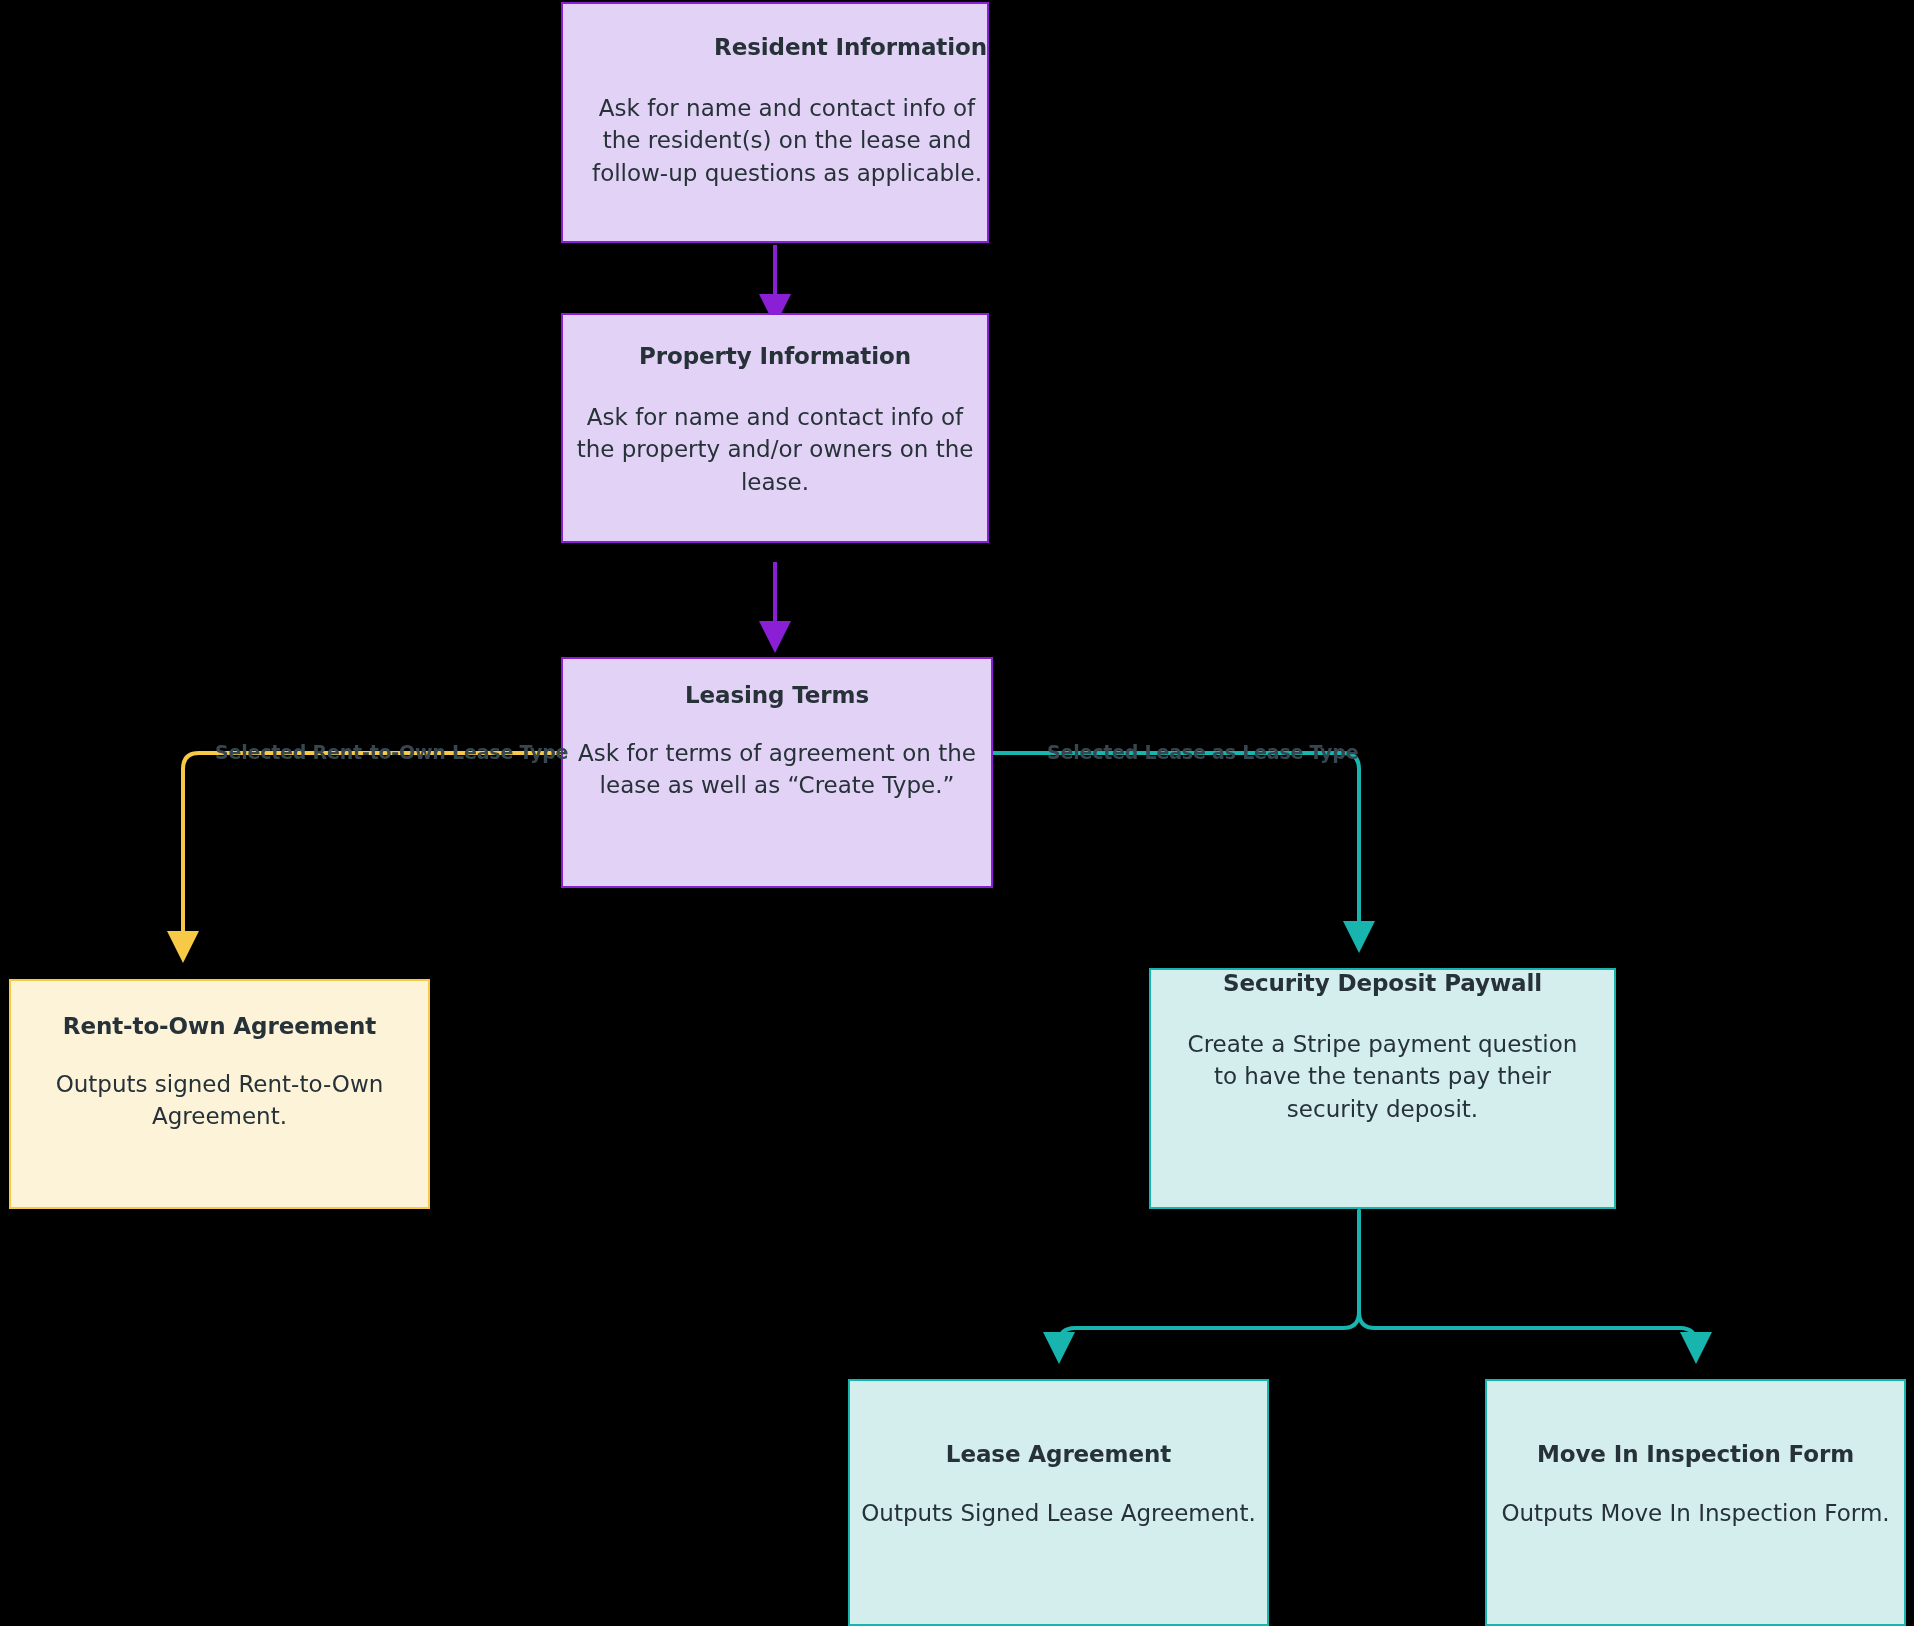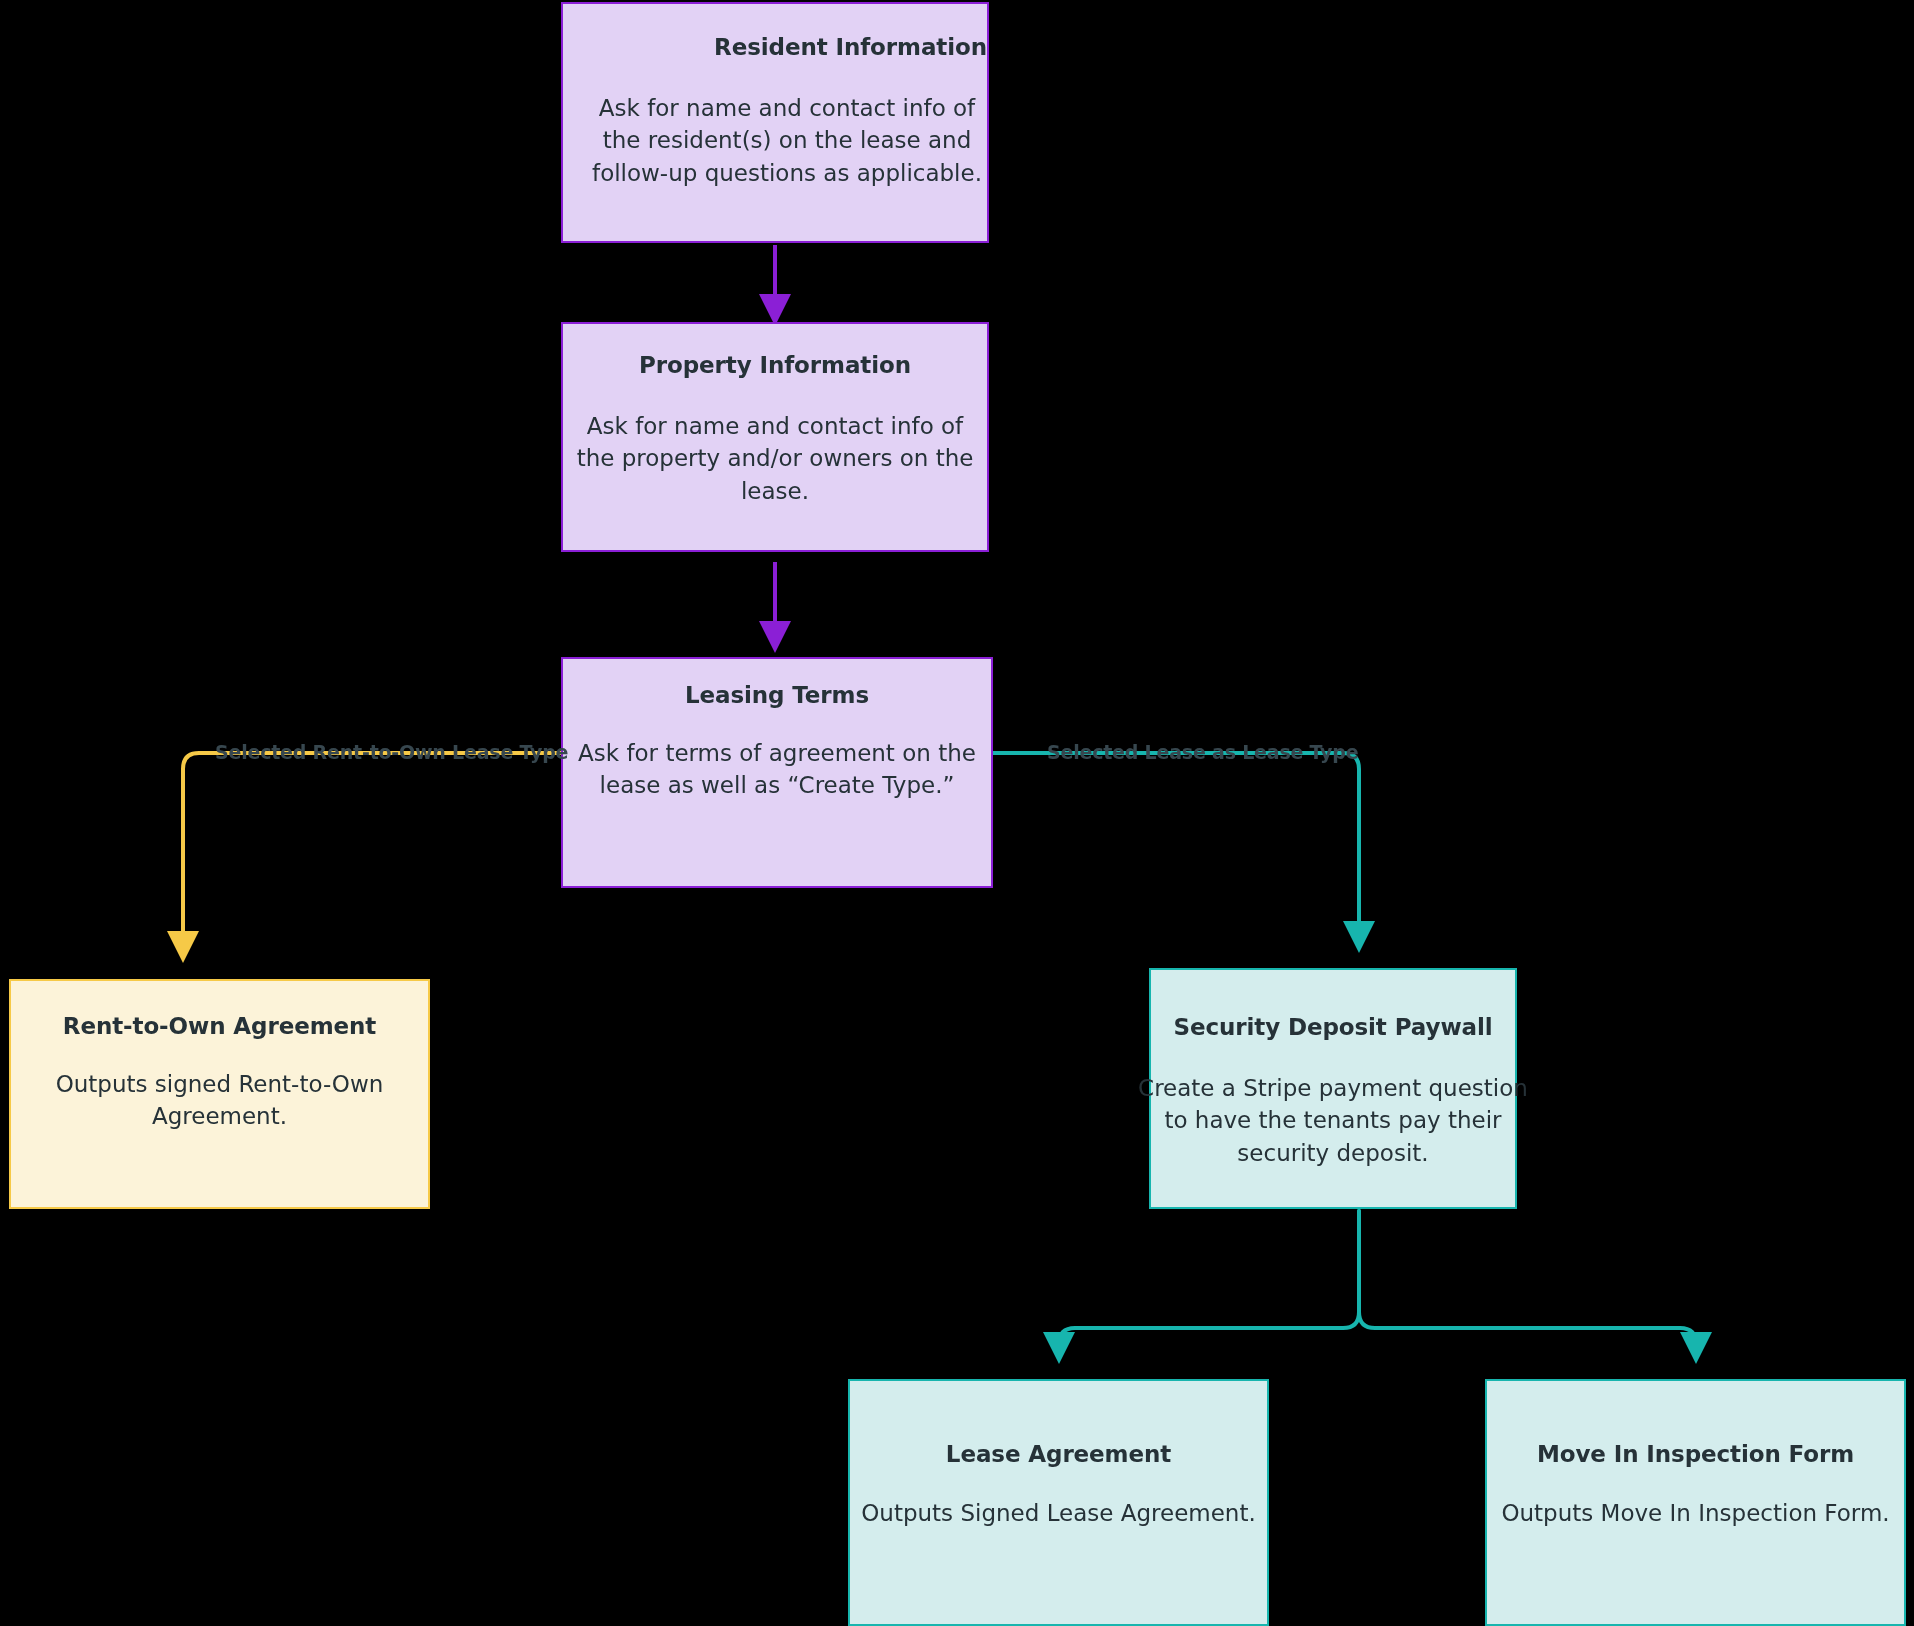--- a/index.html
+++ b/index.html
@@ -60,24 +60,24 @@
     font-size: 19px;
     font-weight: 600;
     color: #37474f;
     white-space: nowrap;
     letter-spacing: -0.2px;
     background: transparent;
   }
 
   
   #node-resident            { left: 561px;  top: 2px;    width: 428px; height: 241px; padding-top: 30px; align-items: flex-end; }
-  #node-property            { left: 561px;  top: 322px;  width: 428px; height: 230px; padding-top: 28px; }
+  #node-property            { left: 561px;  top: 313px;  width: 428px; height: 230px; padding-top: 28px; }
   #node-leasing             { left: 561px;  top: 657px;  width: 432px; height: 231px; padding-top: 23px; }
   #node-rent-to-own         { left: 9px;    top: 979px;  width: 421px; height: 230px; padding-top: 32px; }
-  #node-security-deposit    { left: 1149px; top: 968px;  width: 368px; height: 241px; padding-top: 44px; }
+  #node-security-deposit    { left: 1149px; top: 968px;  width: 467px; height: 241px; }
   #node-lease-agreement     { left: 848px;  top: 1379px; width: 421px; height: 247px; padding-top: 60px; }
   #node-move-in             { left: 1485px; top: 1379px; width: 421px; height: 247px; padding-top: 60px; }
 
   #node-resident .desc,
   #node-property .desc,
   #node-leasing .desc,
   #node-security-deposit .desc { width: 400px; }
   #node-rent-to-own .desc      { width: 345px; }
   #node-lease-agreement .desc,
   #node-move-in .desc          { width: 400px; }

